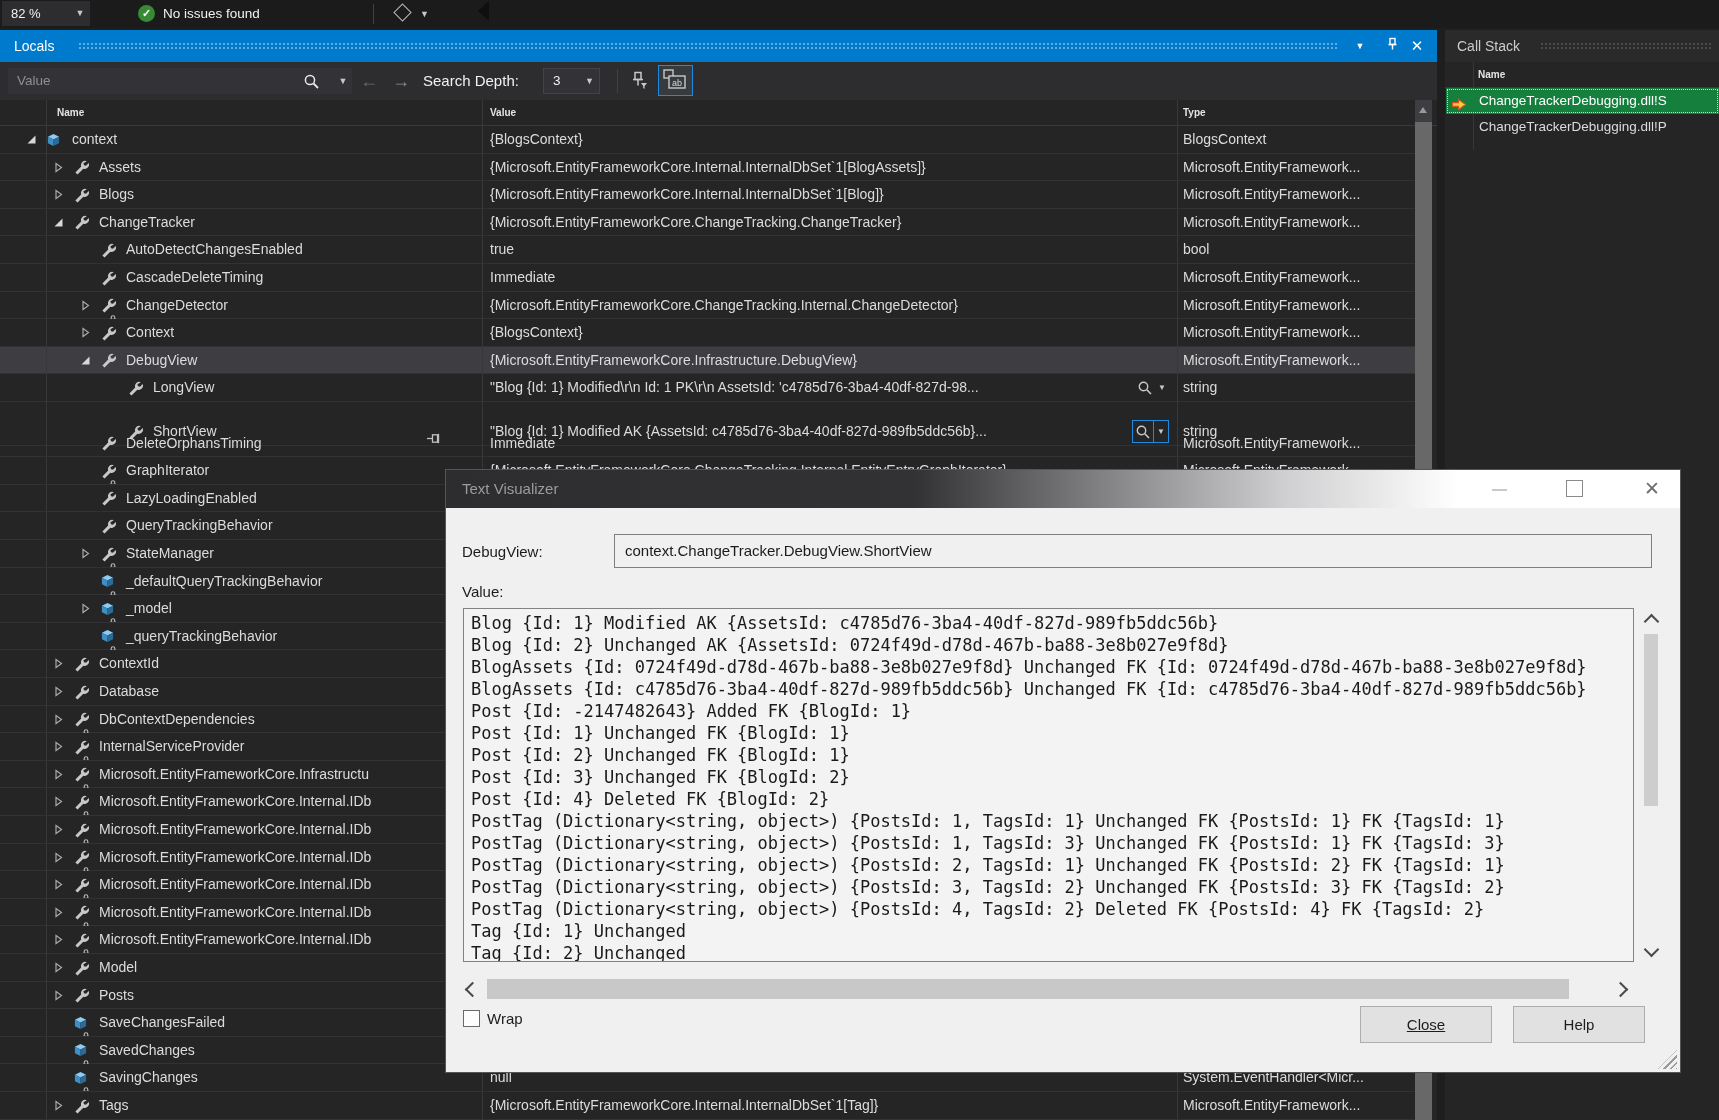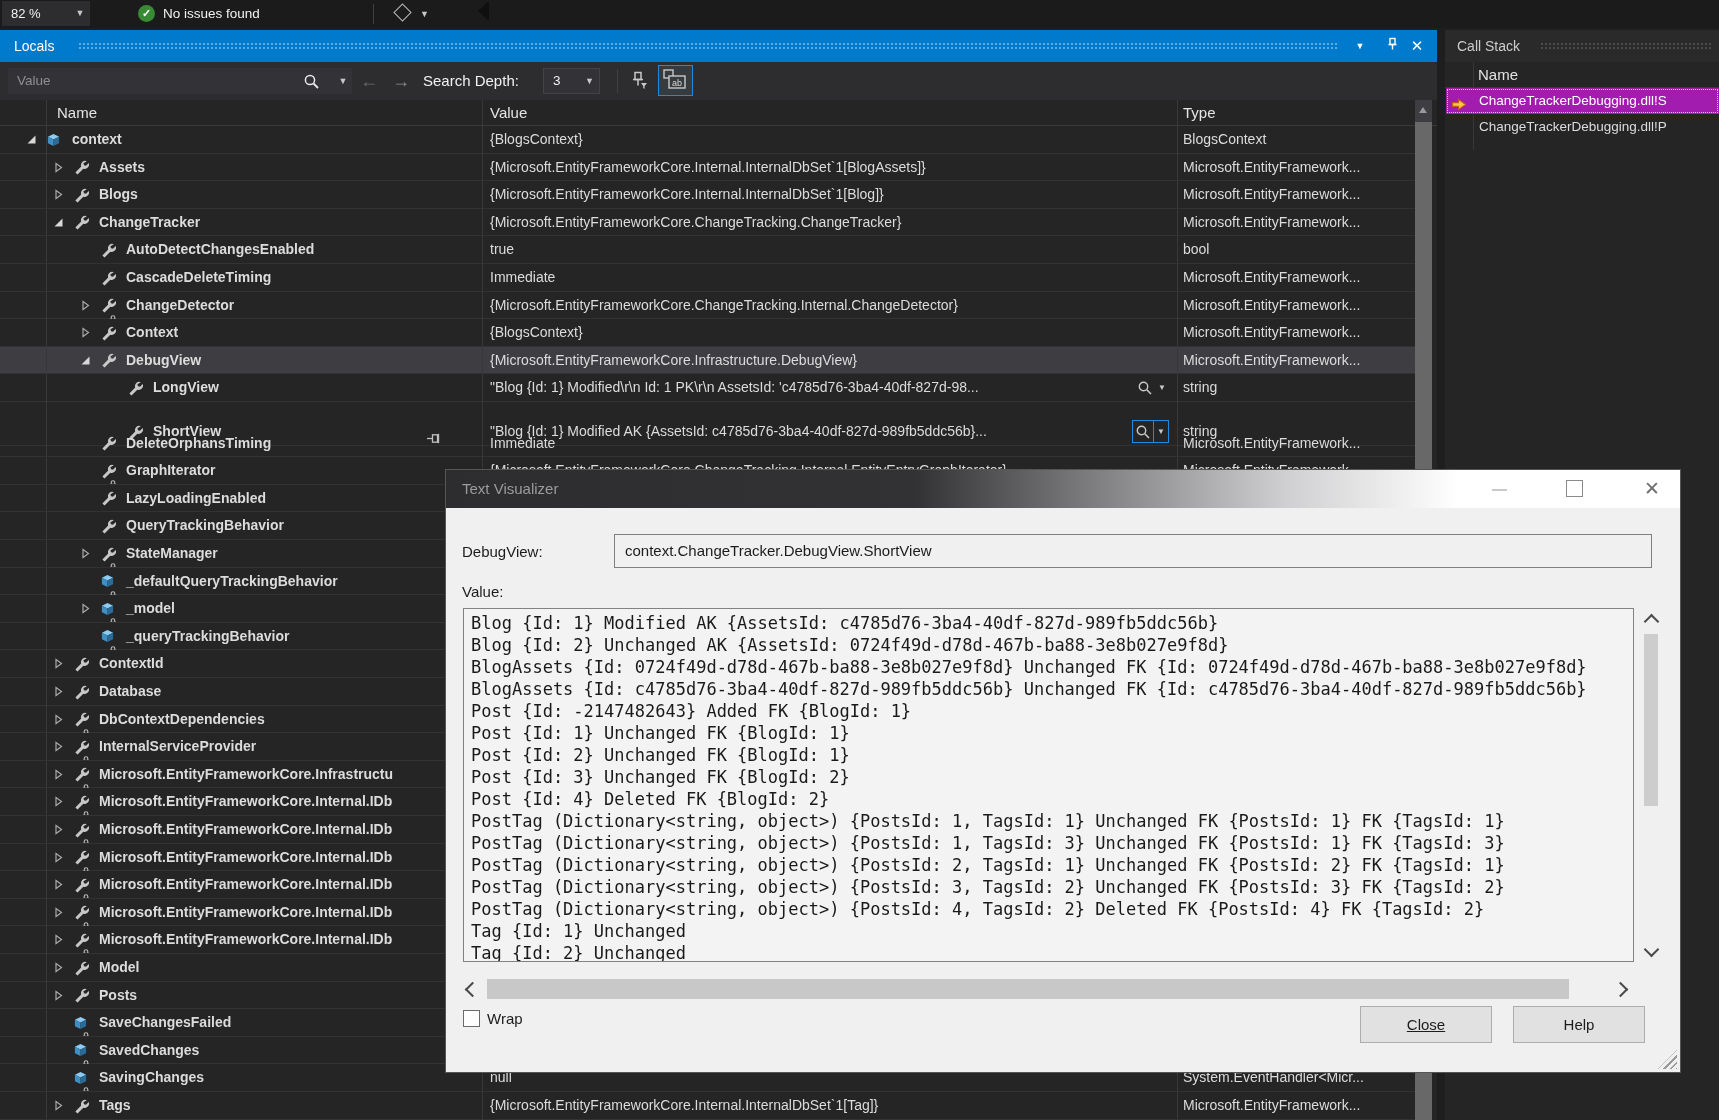--- a/index.html
+++ b/index.html
@@ -36,29 +36,29 @@
   #search-mag{left:295px;top:5px;}
   #search-caret{left:326px;top:0;width:18px;height:26px;line-height:26px;text-align:center;color:#c8c8c8;font-size:9px;}
   .navarrow{top:0;height:38px;line-height:38px;font-size:18px;}
   #depth-label{left:423px;top:0;height:38px;line-height:38px;font-size:15px;color:#f1f1f1;}
   #depth-combo{left:543px;top:6px;width:57px;height:26px;background:#333337;border:1px solid #434346;box-sizing:border-box;}
   #depth-combo .v{position:absolute;left:9px;top:0;height:24px;line-height:24px;font-size:13.5px;color:#f1f1f1;}
   #depth-combo .c{position:absolute;right:5px;top:0;height:24px;line-height:24px;font-size:9px;color:#c8c8c8;}
   #fmt-btn{left:658px;top:3px;width:35px;height:31px;border:1.5px solid #1c8ae0;background:#383b3d;box-sizing:border-box;}
 
   #locals-header{left:0;top:100px;width:1437px;height:26px;background:#252526;border-bottom:1px solid #3a3a3c;box-sizing:border-box;}
-  .hlabel{position:absolute;top:0;height:26px;line-height:26px;font-size:15px;color:#e4e4e4;}
+  .hlabel{position:absolute;top:0;height:26px;line-height:26px;font-size:10px;color:#e4e4e4;font-weight:bold;}
   .vline{position:absolute;width:1px;background:#38383a;z-index:2;pointer-events:none;}
 
   #locals-grid{left:0;top:126px;width:1437px;height:994px;background:#252526;overflow:hidden;}
   .lrow{position:absolute;left:0;width:1415px;height:27.6px;border-bottom:1px solid #323234;box-sizing:border-box;}
   .lrow.sel{background:#3e3e42;}
   .lrow .nm,.lrow .val,.lrow .typ{position:absolute;top:0;height:27px;line-height:27px;font-size:14px;
         white-space:nowrap;overflow:hidden;color:#dcdcdc;}
-  .lrow .nm{left:0;width:482px;font-weight:bold;}
+  .lrow .nm{left:0;width:482px;}
   .lrow .val{left:490px;width:687px;}
   .lrow .typ{left:1183px;width:230px;}
   .exp,.tico,.lock,.rowpin{position:absolute;top:0;}
   .exp{width:13px;height:27px;display:flex;align-items:center;}
   .tico{width:17px;height:27px;display:flex;align-items:center;}
   .lock{left:9px;top:14px;}
   .nmtext{position:absolute;height:27px;line-height:27px;}
   .magwrap{position:absolute;right:8px;top:3px;height:21px;display:flex;align-items:center;}
   .magbox{display:flex;align-items:center;height:21px;padding:0 2px;}
   .magbox.active{border:1px solid #1c8ae0;}
@@ -72,21 +72,21 @@
   #locals-scroll .thumb{position:absolute;left:0;top:22px;width:17px;height:998px;background:#686868;}
 
   
   #callstack{left:1445px;top:30px;width:274px;height:1090px;background:#252526;}
   #cs-title{position:absolute;left:0;top:0;width:274px;height:32px;background:#2a2a2b;}
   #cs-title .t{position:absolute;left:12px;top:0;height:32px;line-height:32px;font-size:14px;color:#cccccc;}
   #cs-title .grip-dots{left:95px;right:6px;background-image:radial-gradient(rgba(255,255,255,.16) 1px, transparent 1.3px);}
   #cs-header{position:absolute;left:0;top:32px;width:274px;height:26px;border-bottom:1px solid #3a3a3c;box-sizing:border-box;}
   #cs-gutterline{position:absolute;left:28px;top:32px;width:1px;height:88px;background:#38383a;}
   .csrow{position:absolute;left:1px;width:273px;height:26px;line-height:26px;font-size:13.5px;white-space:nowrap;overflow:hidden;}
-  .csrow.cur{background:#a21caf;color:#fff;outline:1px dotted #bcd9ef;outline-offset:-2px;}
+  .csrow.cur{background:#15803d;color:#fff;outline:1px dotted #bcd9ef;outline-offset:-2px;}
   .csrow .lbl{position:absolute;left:33px;top:0;}
   .csrow .arrow{position:absolute;left:5px;top:6px;}
 
   
   #dialog{left:446px;top:470px;width:1234px;height:602px;z-index:10;
           box-shadow:0 0 0 1px #555;background:#f0f0f0;}
   #dlg-titlebar{position:absolute;left:0;top:0;width:1234px;height:38px;
      background:linear-gradient(90deg,#2d2d30 0%,#323235 38%,#cfcfd1 68%,#ffffff 82%);}
   #dlg-title{position:absolute;left:16px;top:0;height:38px;line-height:38px;font-size:15px;color:#9b9b9b;}
   #dlg-min{position:absolute;left:1046px;top:19px;width:15px;height:2px;background:#c9c9c9;}

